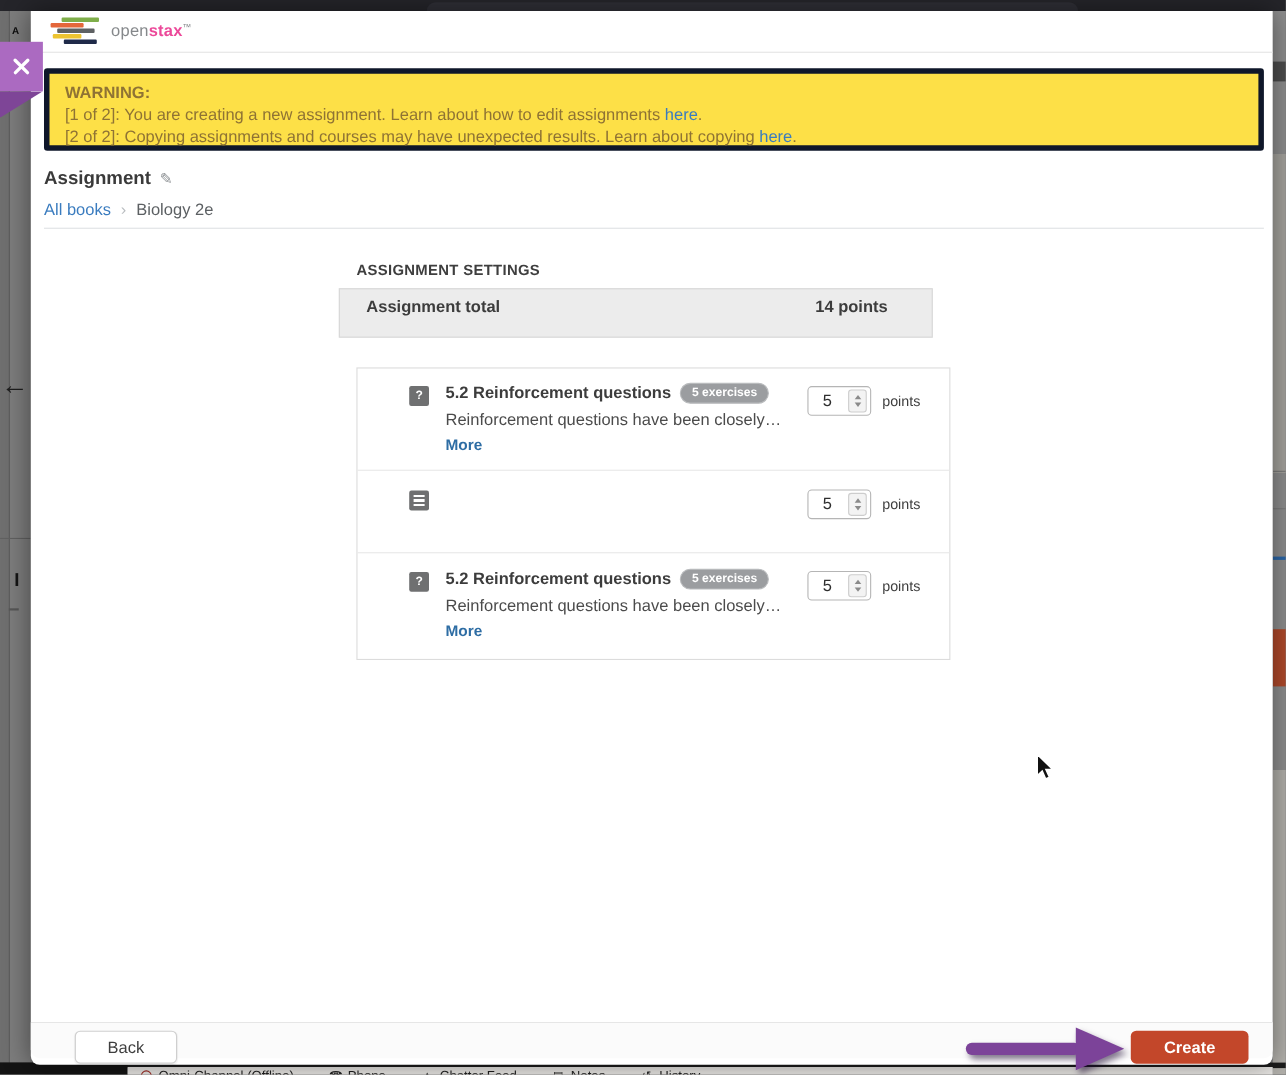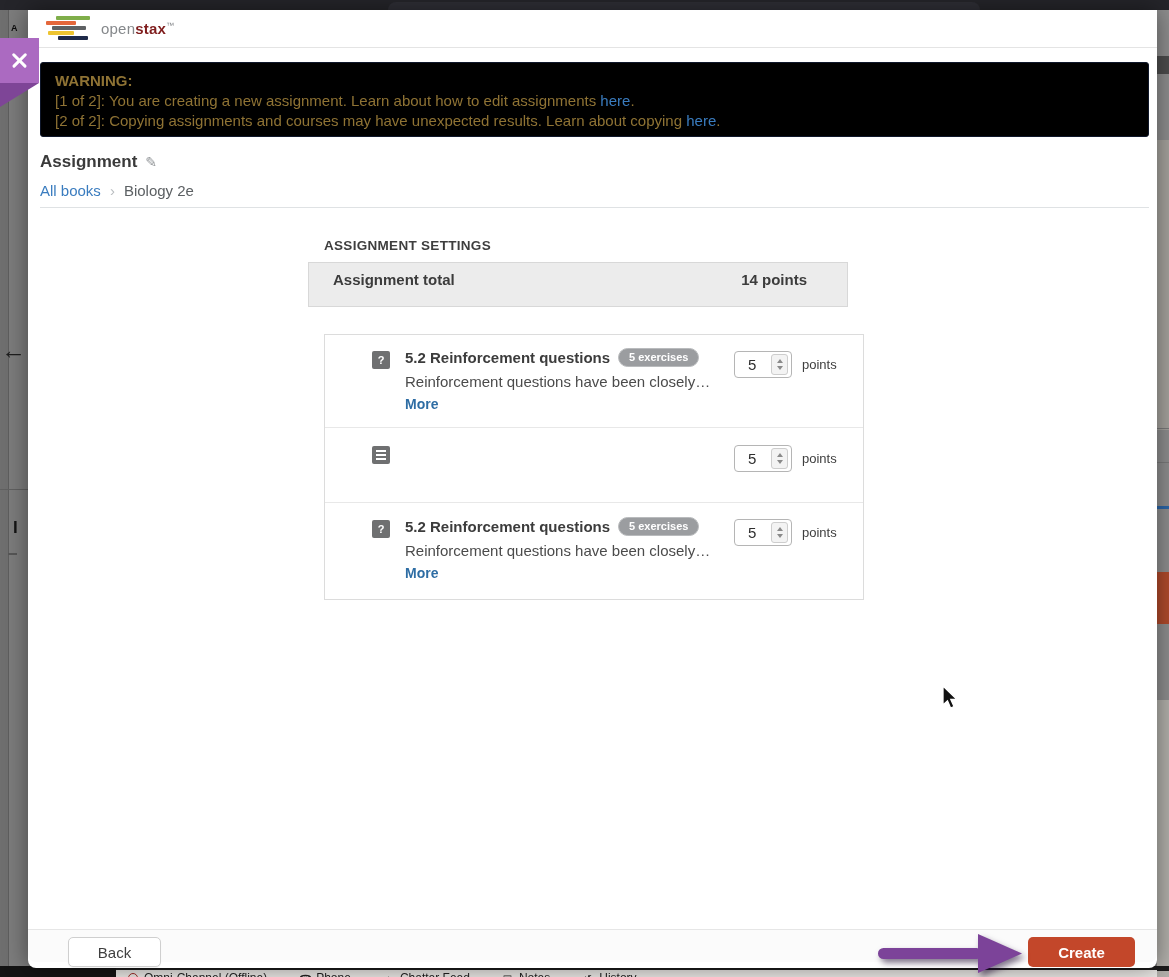--- a/index.html
+++ b/index.html
@@ -41,25 +41,25 @@
   
   .modal { position:absolute; left:28px; top:10px; width:1129px; height:958px; background:#ffffff;
            border-radius:0 0 8px 8px; box-shadow:0 0 24px rgba(0,0,0,.45); z-index:10; }
 
   .mheader { position:absolute; left:0; top:0; width:100%; height:38px; border-bottom:1px solid #e4e4e4;
              display:flex; align-items:center; padding-left:16px; }
   .logo { display:flex; flex-direction:column; width:48px; }
   .logo .bar { height:4px; border-radius:1px; margin-bottom:1px; }
   .brandtext { margin-left:9px; font-size:15px; letter-spacing:.2px; }
   .brand-open { color:#85888b; }
-  .brand-stax { color:#7f1d1d; font-weight:bold;margin-top:47px; }
+  .brand-stax { color:#ec4899; font-weight:bold;margin-top:47px; }
   .brand-tm { color:#85888b; font-size:8px; vertical-align:super; }
 
-  .warning { position:absolute; left:12px; top:52px; width:1109px; height:75px; background:#000000;
-             border:1px solid #0f172a; border-radius:3px; padding:8px 14px; }
+  .warning { position:absolute; left:12px; top:52px; width:1109px; height:75px; background:#fde047;
+             border:5px solid #0f172a; border-radius:3px; padding:8px 14px; }
   .warn-title { font-size:15px; font-weight:bold; color:#8f7334; line-height:20px; }
   .warn-line { font-size:15px; color:#8f7334; line-height:20px; }
   .warn-link { color:#3a7cbf; cursor:pointer; }
 
   .ptitle { position:absolute; left:12px; top:142px; font-size:17px; font-weight:bold; color:#3a3a3a; }
   .pencil { font-size:14px; color:#8f9396; margin-left:8px; font-weight:normal; cursor:pointer; }
   .crumbs { position:absolute; left:12px; top:172px; font-size:15px; }
   .crumb-link { color:#3a7cbf; cursor:pointer; }
   .crumb-sep { color:#b9bdc0; margin:0 9px; }
   .crumb-cur { color:#5c6063; }

